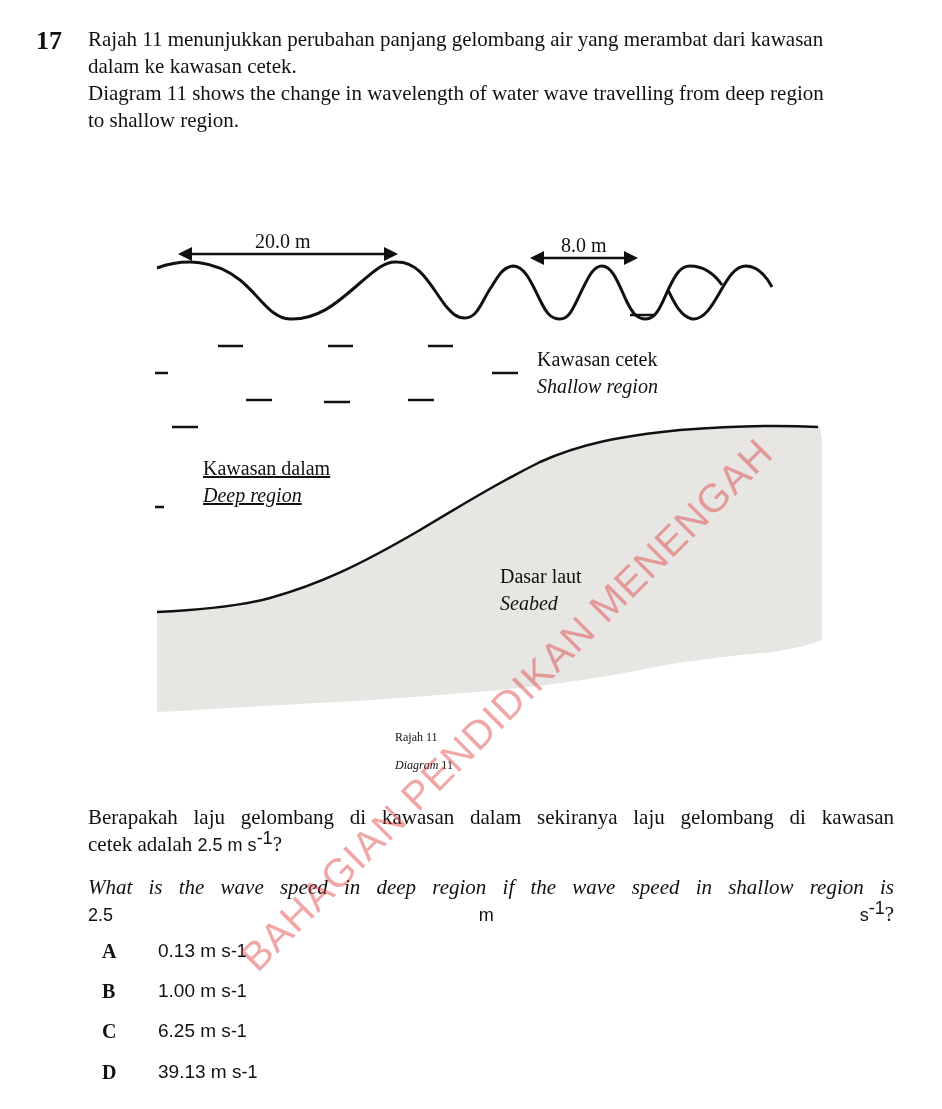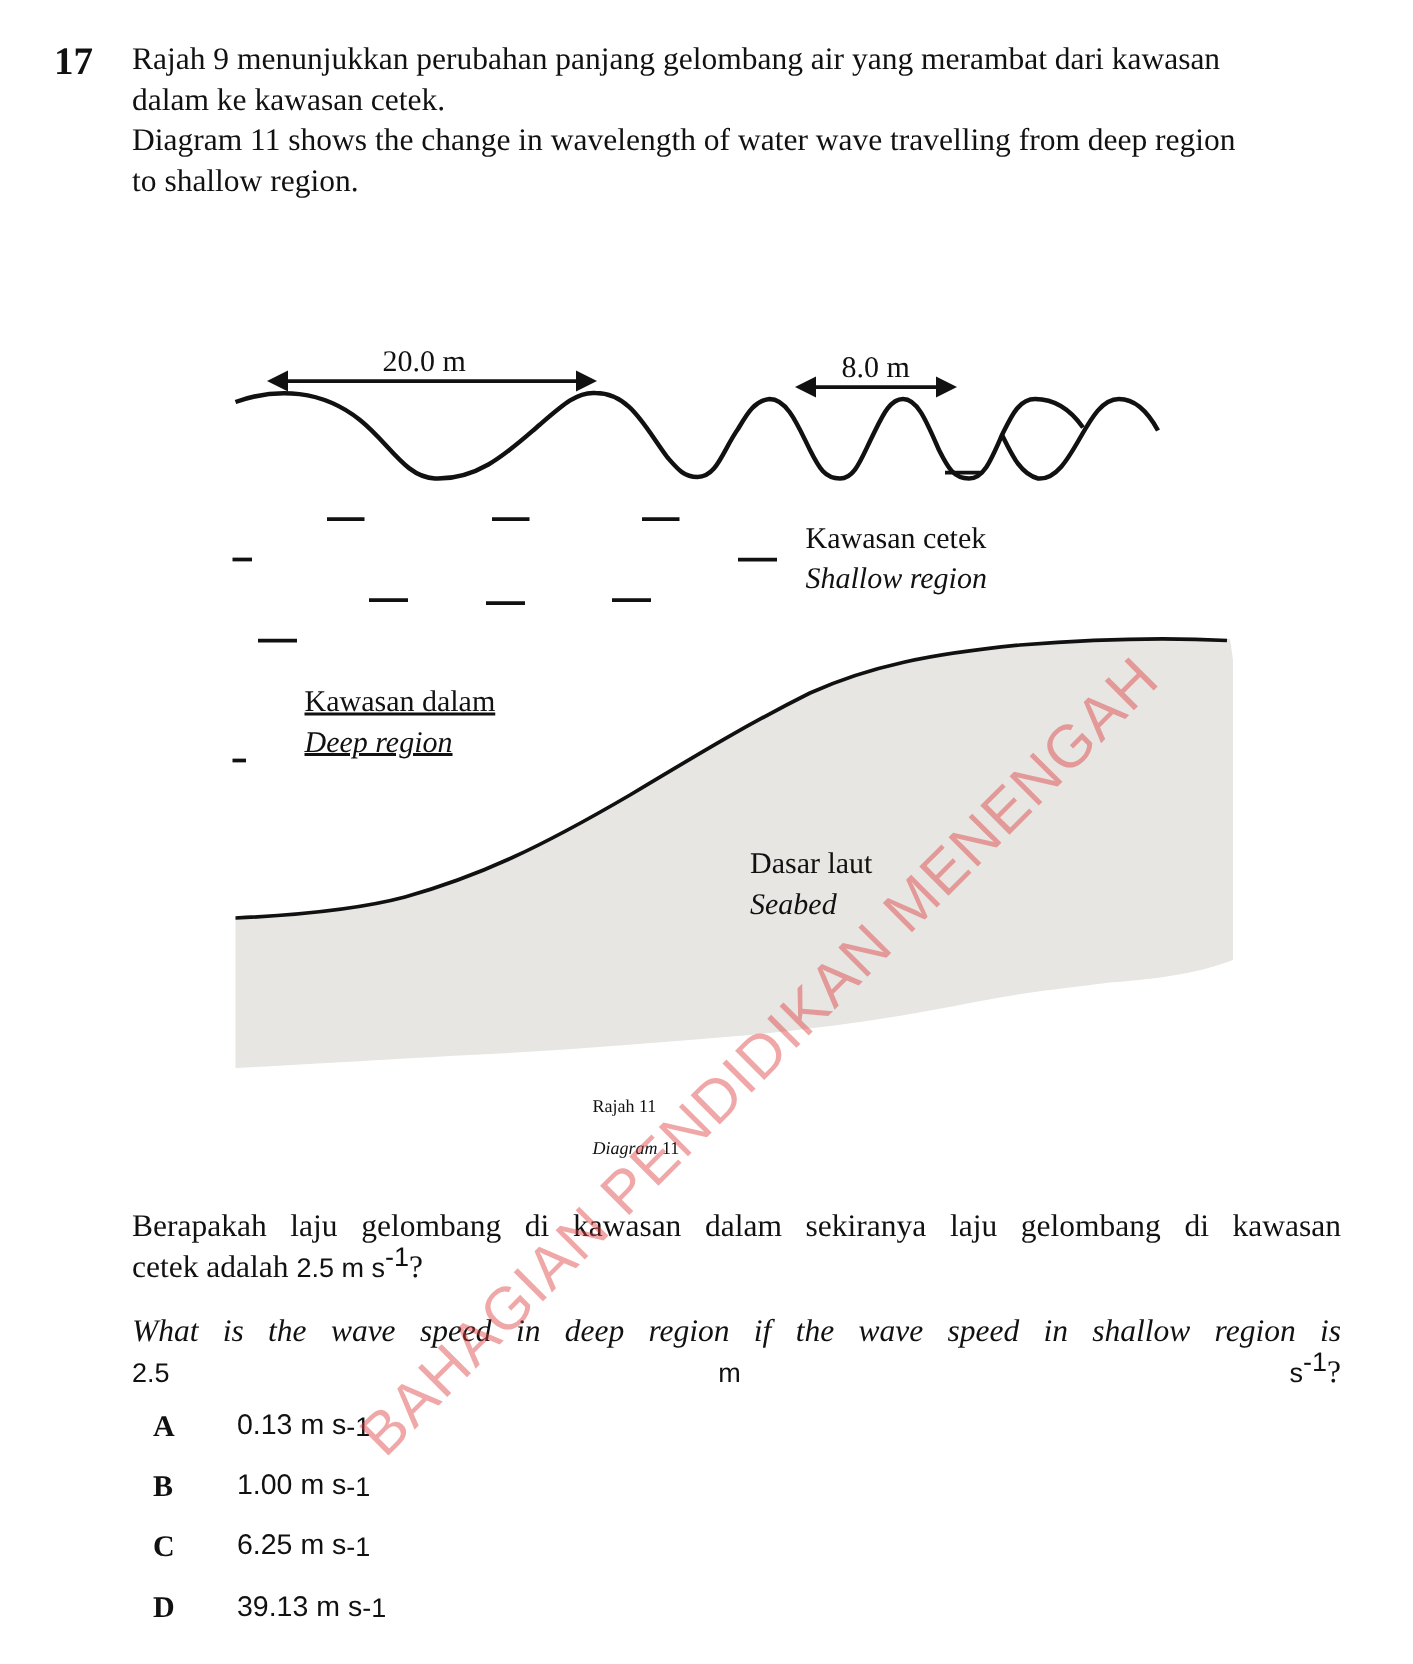--- a/index.html
+++ b/index.html
@@ -27,21 +27,21 @@
     left: 180px; top: 800px; font-family: "Liberation Sans", "DejaVu Sans", sans-serif;
     font-size: 40px; color: rgba(220,60,60,0.45); transform-origin: left top;
     transform: rotate(-45deg); white-space: nowrap; letter-spacing: 1px; pointer-events: none;
   }
 </style>
 </head>
 <body>
 
 <div class="abs qnum">17</div>
 <div class="abs para p1">
-  <div>Rajah 9 menunjukkan perubahan panjang gelombang air yang merambat dari kawasan</div>
+  <div>Rajah 11 menunjukkan perubahan panjang gelombang air yang merambat dari kawasan</div>
   <div>dalam ke kawasan cetek.</div>
 </div>
 <div class="abs para p2">
   <div>Diagram 11 shows the change in wavelength of water wave travelling from deep region</div>
   <div>to shallow region.</div>
 </div>
 
 <svg width="942" height="1109" viewBox="0 0 942 1109">
 
   <path d="M157,612 C200,610 240,606 270,598 C320,584 360,565 420,530 C470,500 500,482 540,462 C580,444 620,436 680,430 C730,426 780,425 820,426

